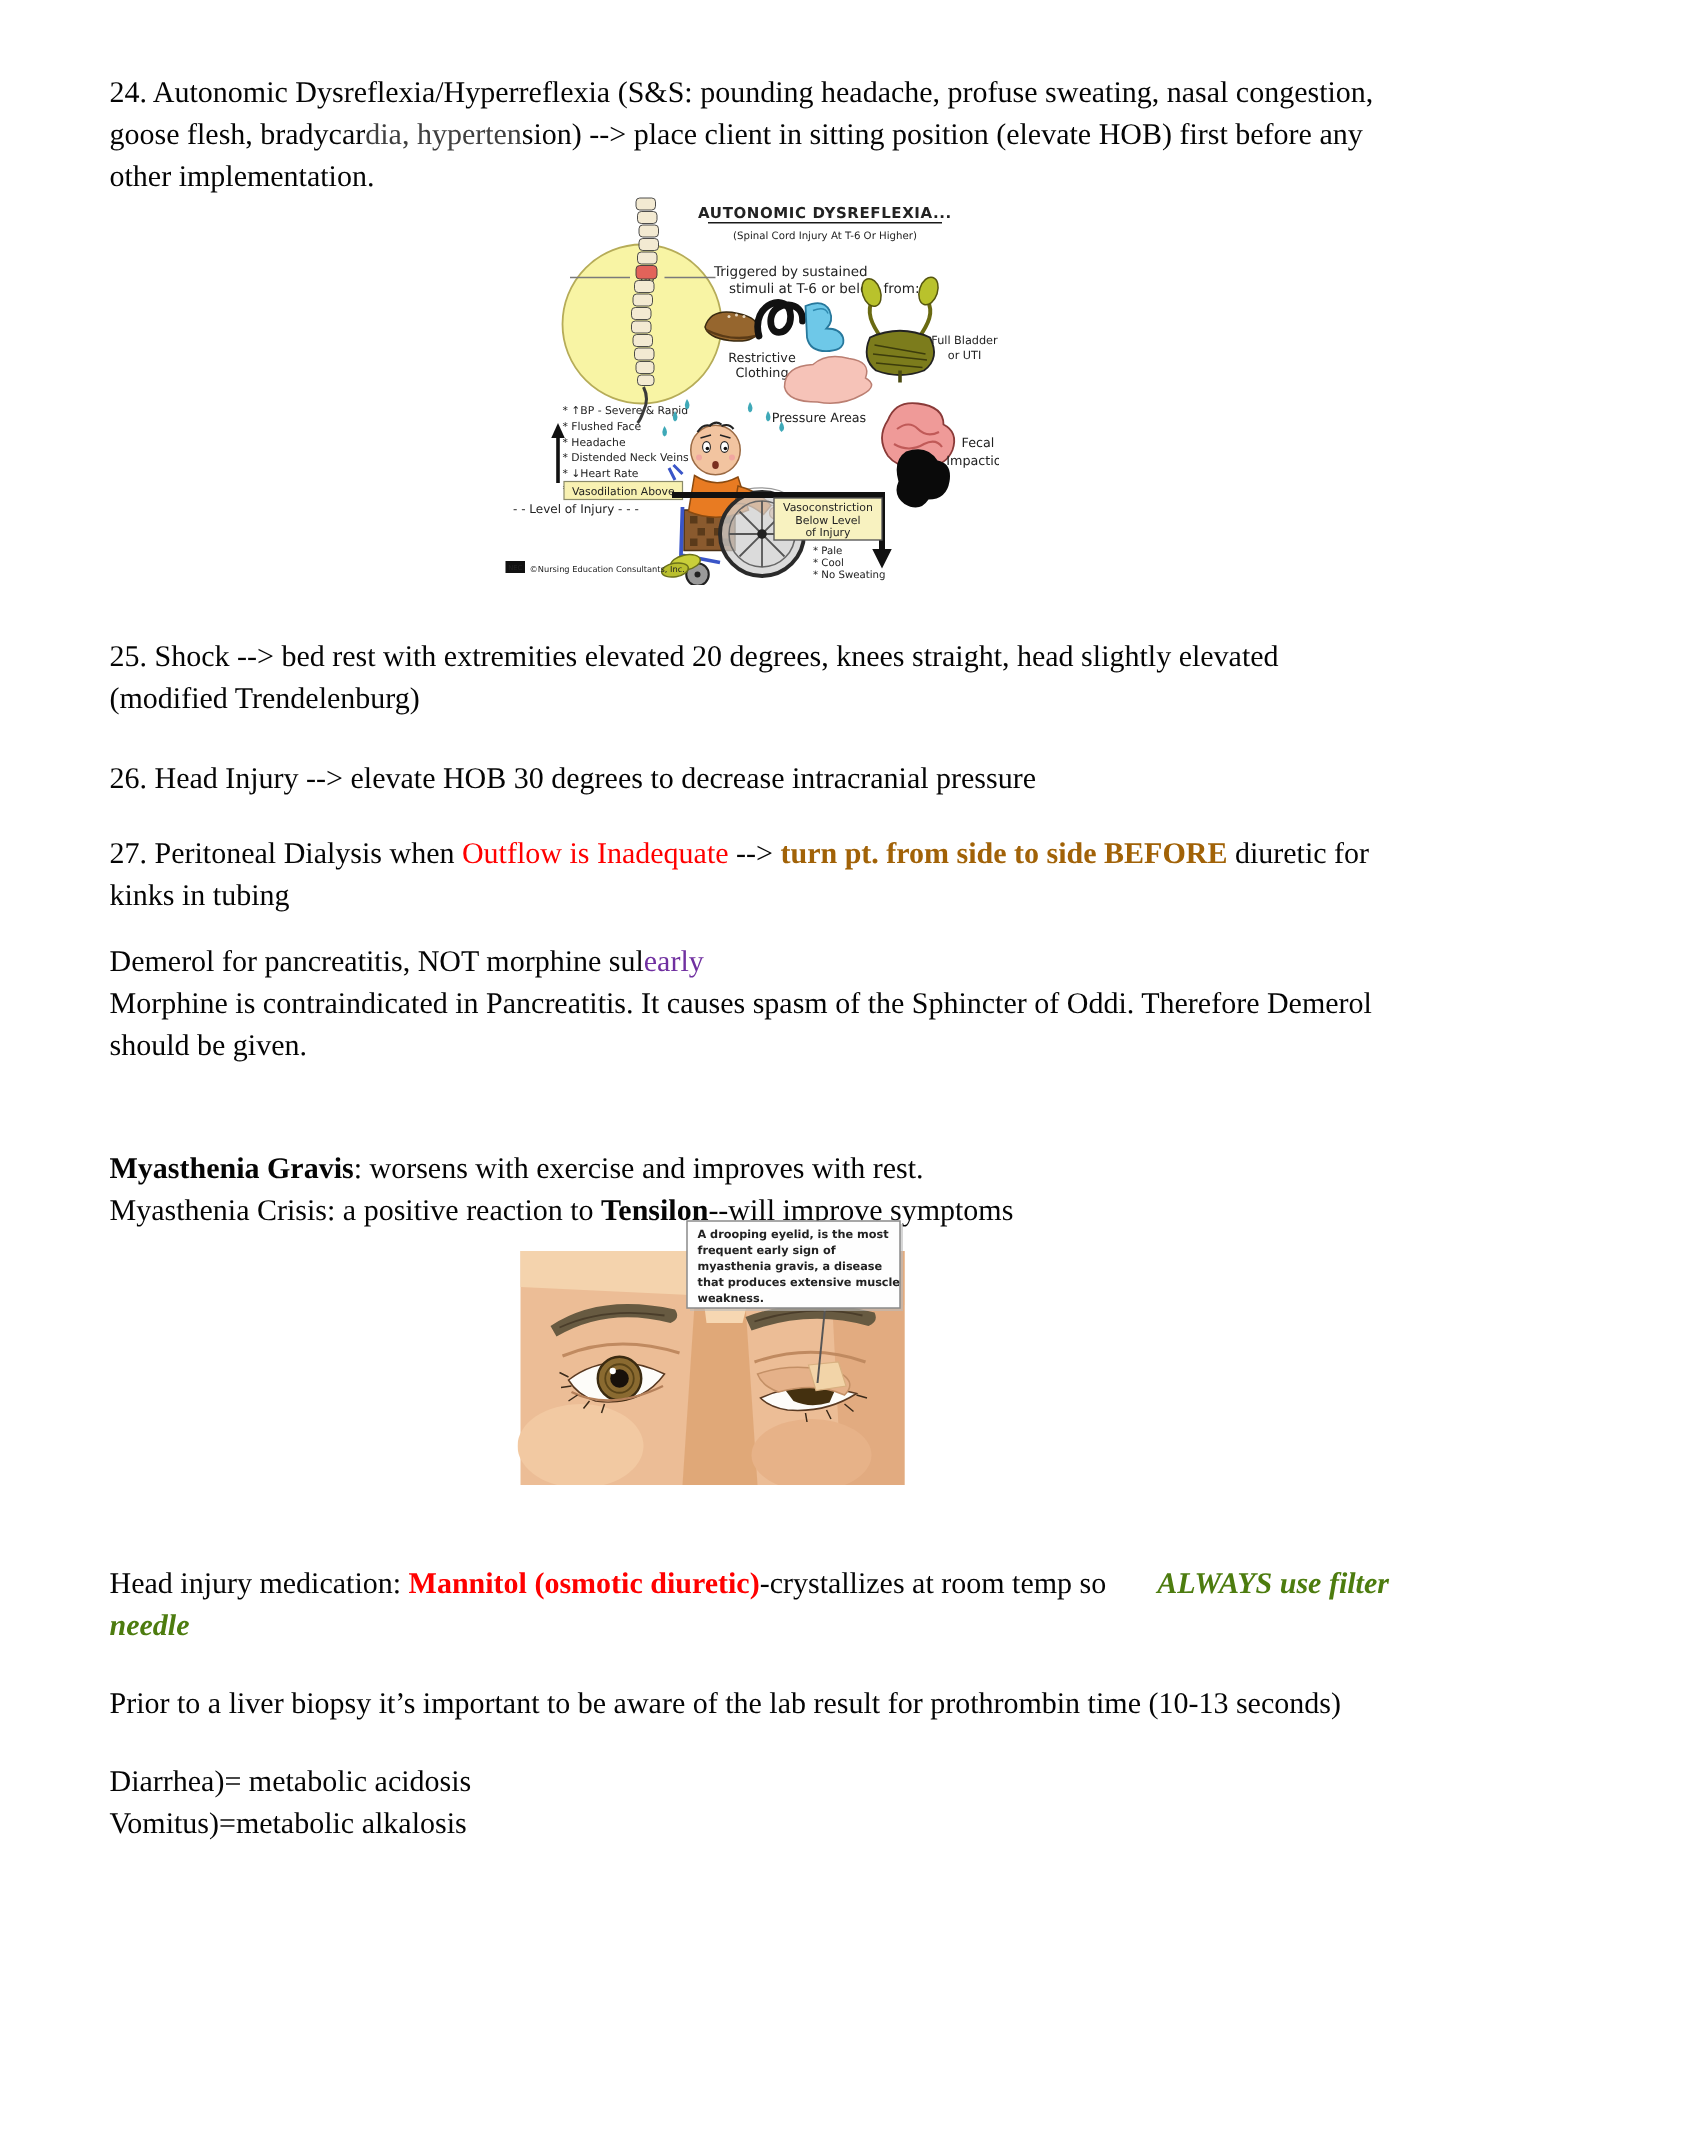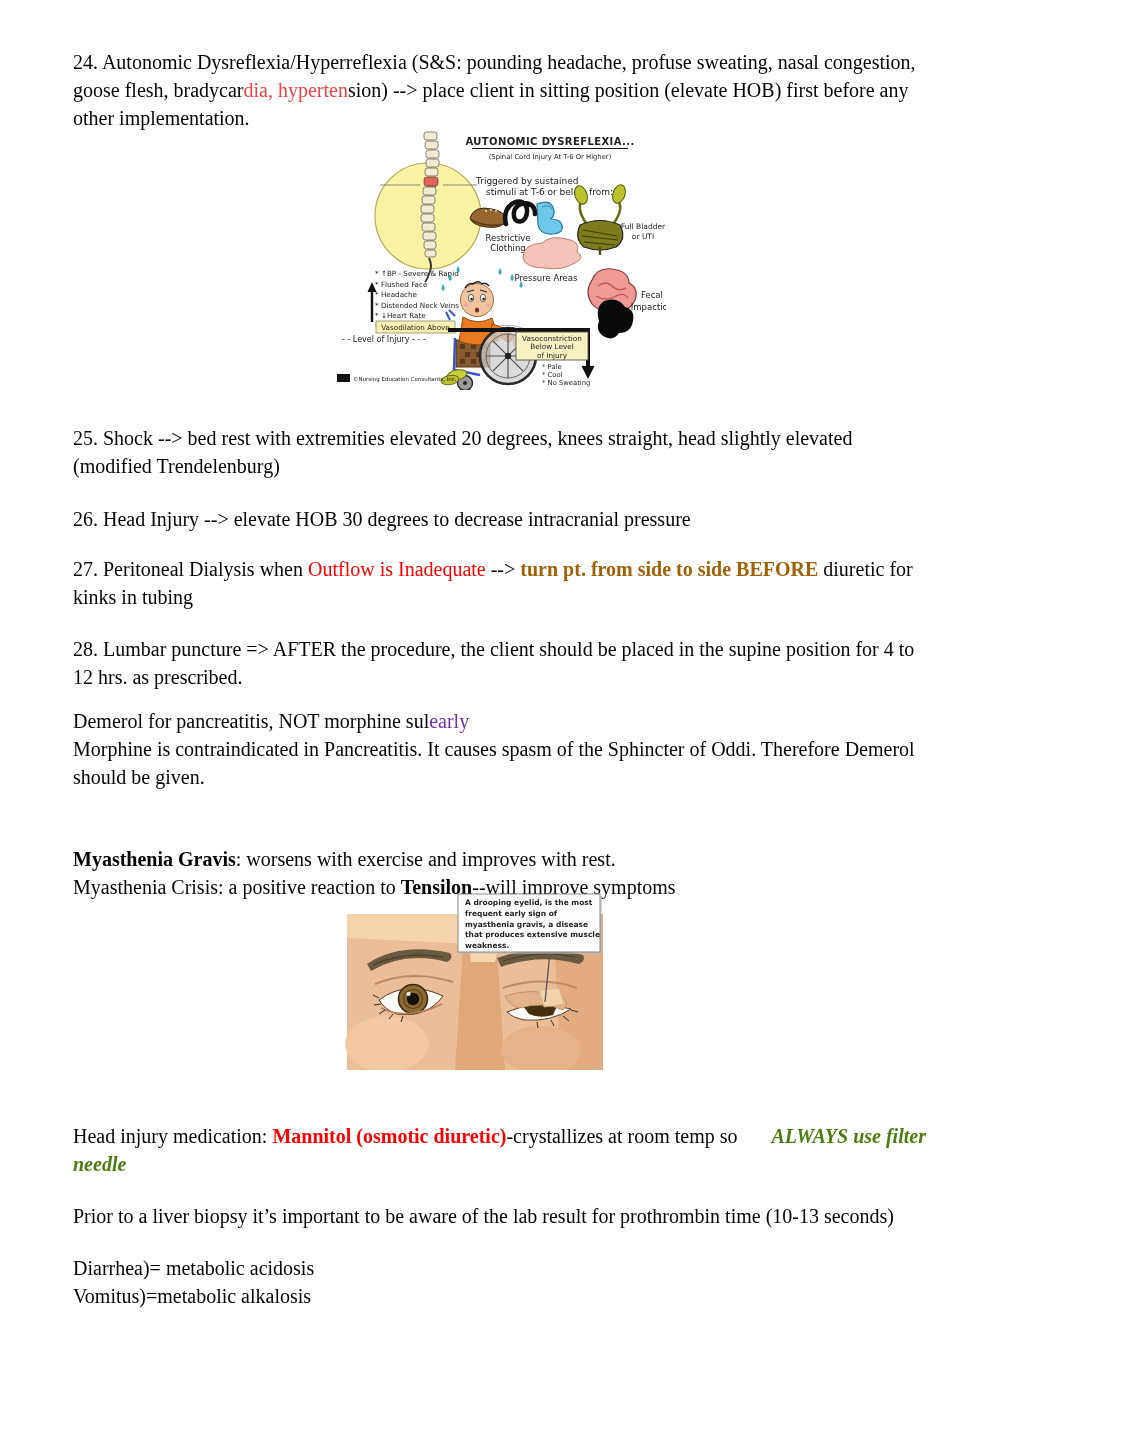--- a/index.html
+++ b/index.html
@@ -1,21 +1,21 @@
 <!DOCTYPE html>
 <html><head>
 <meta charset="utf-8">
 <style>
   html,body{margin:0;padding:0;background:#ffffff;}
   body{width:1128px;height:1430px;font-family:"Liberation Serif", serif;color:#050505;}
   .page{padding:48px 60px 0 73px;font-size:20px;line-height:28px;}
   p{margin:0;}
   .mt34{margin-top:34px}.mt25{margin-top:25px}.mt22{margin-top:22px}.mt24{margin-top:24px}
   .mt16{margin-top:16px}.mt54{margin-top:54px}.mt52{margin-top:52px}
-  .green{color:#ef4444;}
+  .green{color:#404040;}
   .red{color:#ff0000;}
   .redbold{color:#ff0000;font-weight:bold;}
   .redboldital{color:#4d7c0f;font-weight:bold;font-style:italic;}
   .bluebold{color:#a16207;font-weight:bold;}
   .purple{color:#7030a0;}
   .bold{font-weight:bold;}
   .fig1{display:block;margin:-4px 0 0 257px;}
   .fig2{display:block;margin:-9px 0 0 272px;}
   .hspace{display:inline-block;width:34px;}
   svg{font-family:"DejaVu Sans", sans-serif;}
@@ -181,22 +181,20 @@
   </svg>
 
   <p class="mt34"><span>25. Shock --&gt; bed rest with extremities elevated 20 degrees, knees straight, head slightly elevated</span><br>
   <span>(modified Trendelenburg)</span></p>
 
   <p class="mt25"><span>26. Head Injury --&gt; elevate HOB 30 degrees to decrease intracranial pressure</span></p>
 
   <p class="mt22"><span>27. Peritoneal Dialysis when </span><span class="red">Outflow is Inadequate</span><span> --&gt; </span><span class="bluebold">turn pt. from side to side BEFORE</span><span> diuretic for</span><br>
   <span>kinks in tubing</span></p>
 
-  <p class="mt24"><span>28. Lumbar puncture =&gt; AFTER the procedure, the client should be placed in the supine position for 4 to</span><br>
-  <span>12 hrs. as prescribed.</span></p>
 
   <p class="mt16"><span>Demerol for pancreatitis, NOT morphine sul</span><span class="purple">early</span><br>
   <span>Morphine is contraindicated in Pancreatitis. It causes spasm of the Sphincter of Oddi. Therefore Demerol</span><br>
   <span>should be given.</span></p>
 
   <p class="mt54"><span class="bold">Myasthenia Gravis</span><span>: worsens with exercise and improves with rest.</span><br>
   <span>Myasthenia Crisis: a positive reaction to </span><span class="bold">Tensilon</span><span>--will improve symptoms</span><br>
   </p>
 
   <svg class="fig2" width="262" height="178" viewBox="0 0 262 178">

